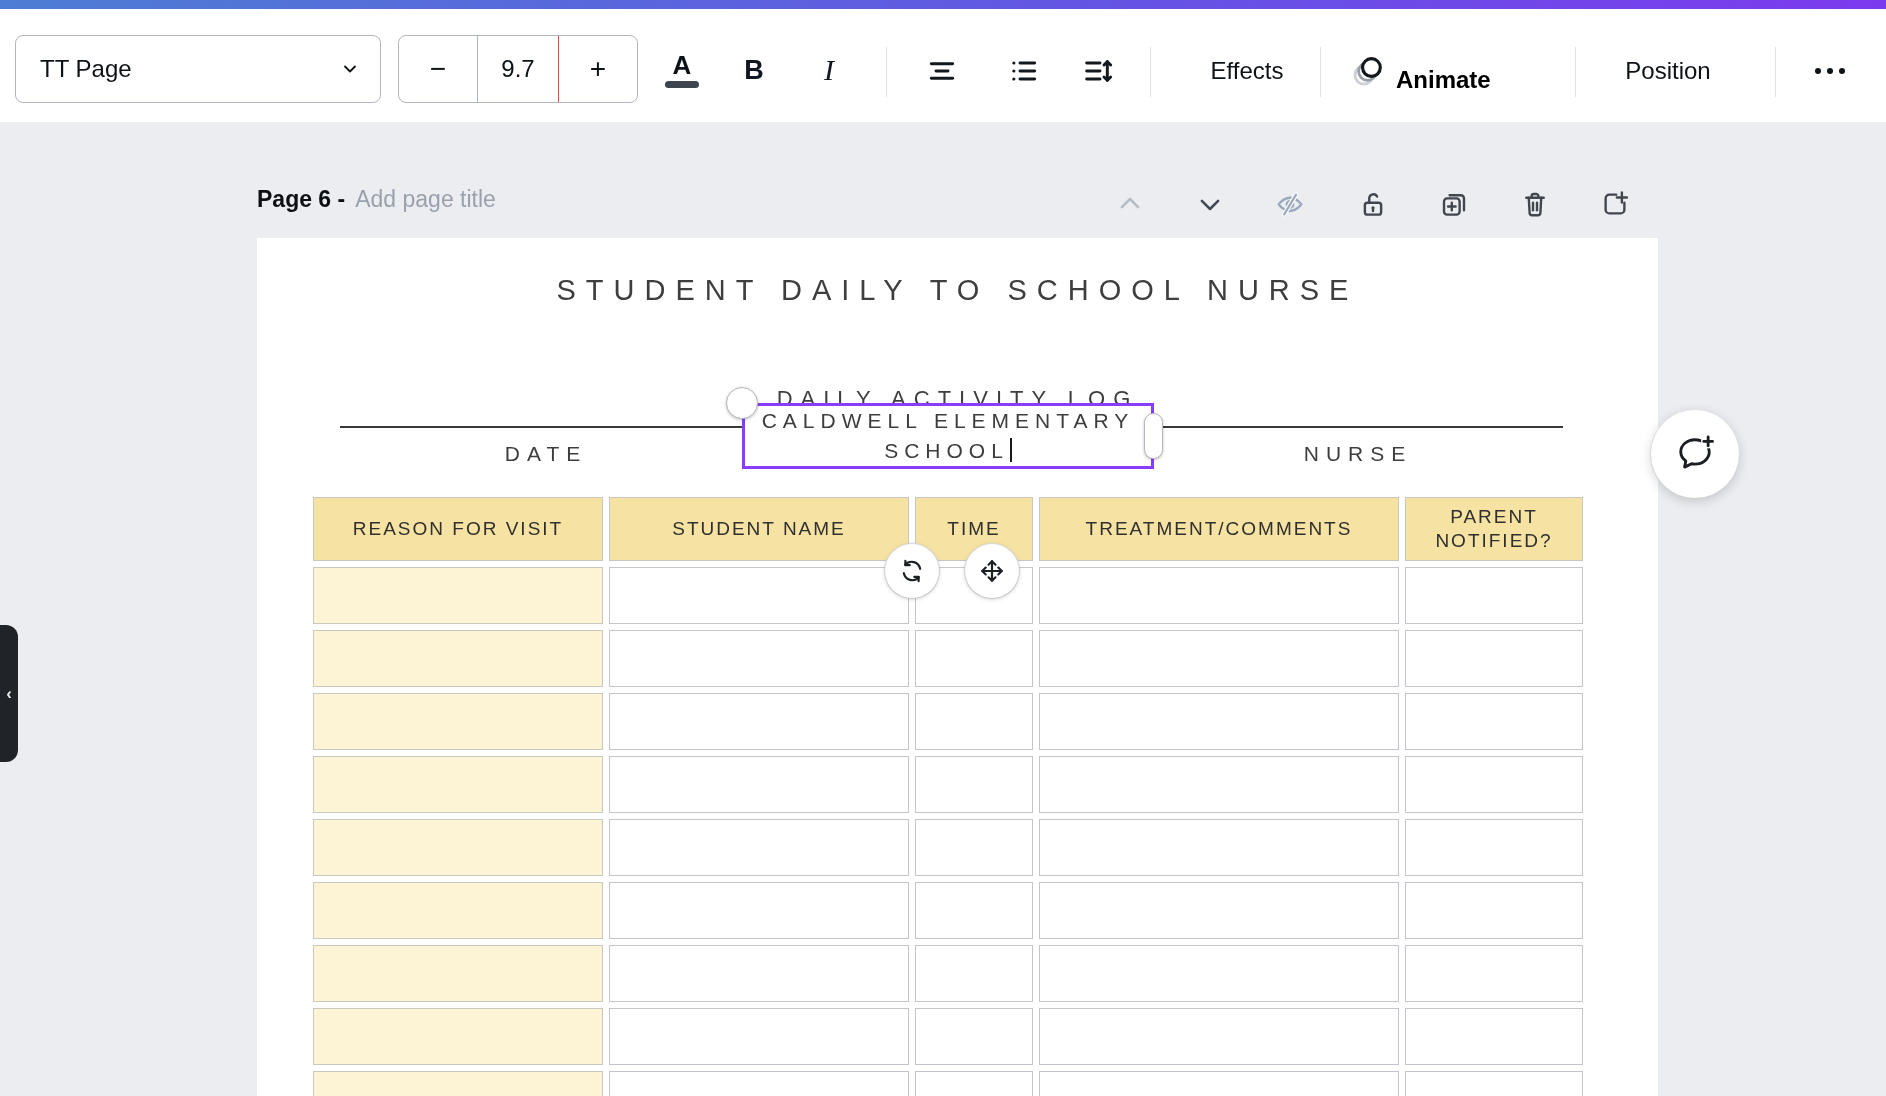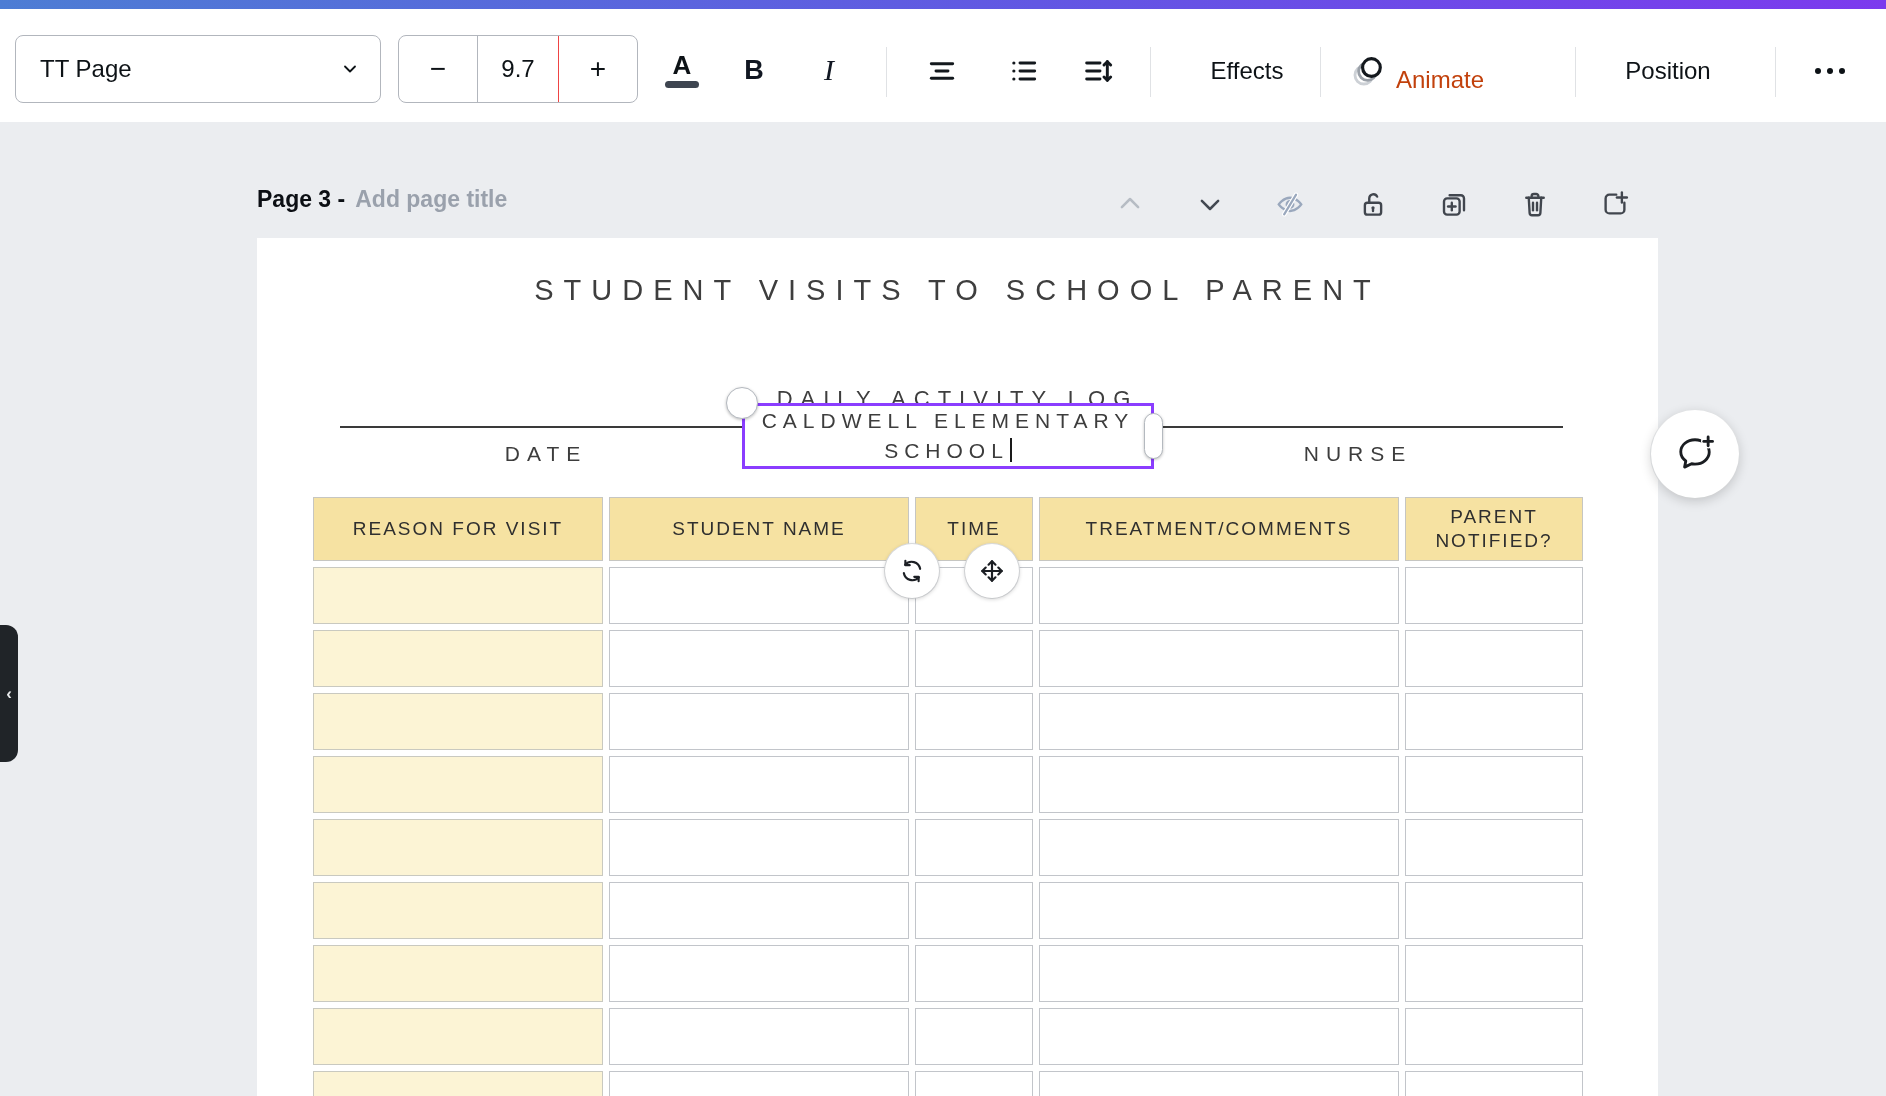--- a/index.html
+++ b/index.html
@@ -29,32 +29,32 @@
   .color-btn { left:656px; top:32px; width:52px; height:58px; }
   .color-btn .a { font-size:26px; font-weight:600; color:#0d1216; line-height:26px; }
   .color-btn .swatch { width:34px; height:7px; background:#3e4550; border-radius:3.5px; margin-top:3px; }
   .bold-btn { left:728px; top:32px; width:52px; height:58px; font-size:27px; font-weight:800; color:#111722; }
   .italic-btn { left:803px; top:32px; width:52px; height:58px;
     font-family:"Liberation Serif", serif; font-style:italic; font-size:30px; color:#111722; }
   .tb-divider { top:38px; width:1px; height:50px; background:#e0e2e5; }
   .tb-svgbtn { width:38px; height:38px; top:43px; }
   .tb-label { top:48px; font-size:24px; font-weight:500; color:#0d1216; text-align:center; cursor:pointer; }
   .animate-group { left:1348px; top:40px; height:44px; display:flex; align-items:center; gap:10px; cursor:pointer; }
-  .animate-group .tb-text { font-size:24px; font-weight:400; color:#c2410c;margin-top:18px; }
+  .animate-group .tb-text { font-size:24px; font-weight:700; color:#000000;margin-top:18px; }
   .dots { left:1806px; top:43px; width:48px; height:38px; display:flex; align-items:center;
     justify-content:center; gap:6px; cursor:pointer; }
   .dots i { width:6px; height:6px; border-radius:50%; background:#0d1216; }
 
   
   .workspace { position:absolute; left:0; top:122px; width:1886px; height:974px; background:#ebedf0; }
 
   
   .page-bar-label { position:absolute; left:257px; top:64px; display:flex; gap:10px; align-items:baseline; cursor:text; }
   .page-num { font-size:23px; font-weight:700; color:#0c0f14; }
-  .page-title-ph { font-size:23px; font-weight:700; color:#9aa1ac; }
+  .page-title-ph { font-size:23px; font-weight:400; color:#9aa1ac; }
   .pb-icon { position:absolute; top:67px; width:30px; height:30px; cursor:pointer; }
 
   
   .page { position:absolute; left:257px; top:116px; width:1401px; height:858px; background:#ffffff; overflow:hidden; }
   .doc-title { position:absolute; left:0; top:36px; width:100%; text-align:center;
     font-size:29px; letter-spacing:10px; color:#3e3e3e; font-weight:400; }
   .doc-subtitle { position:absolute; left:0; top:102px; width:100%; text-align:center;
     font-size:22px; letter-spacing:8px; color:#3e3e3e;margin-top:46px; }
   .doc-line { position:absolute; left:83px; top:188px; width:1223px; height:2px; background:#3a3a3a; z-index:1; }
   .doc-field-label { position:absolute; top:204px; width:200px; text-align:center;
@@ -187,21 +187,21 @@
     <div class="tb-abs dots">
       <i></i>
         <i></i>
         <i></i>
     </div>
   </div>
 
   <div class="workspace">
 
     <div class="page-bar-label">
-      <span class="page-num">Page 3 -</span>
+      <span class="page-num">Page 6 -</span>
       <span class="page-title-ph">Add page title</span>
     </div>
 
     <div class="pb-icon" style="left:1115px">
       <svg width="30" height="30" viewBox="0 0 24 24" fill="none" stroke="#b6bcc4" stroke-width="2" stroke-linecap="round" stroke-linejoin="round">
           <path d="M5.5 14.5L12 8l6.5 6.5"></path>
         </svg>
     </div>
     <div class="pb-icon" style="left:1195px">
       <svg width="30" height="30" viewBox="0 0 24 24" fill="none" stroke="#434952" stroke-width="2" stroke-linecap="round" stroke-linejoin="round">
@@ -243,21 +243,21 @@
     </div>
     <div class="pb-icon" style="left:1600px">
       <svg width="30" height="30" viewBox="0 0 24 24" fill="none" stroke="#41464e" stroke-width="1.9" stroke-linecap="round" stroke-linejoin="round">
         <path d="M13 4.5H7.5A3 3 0 0 0 4.5 7.5v9a3 3 0 0 0 3 3h9a3 3 0 0 0 3-3V11"></path>
         <path d="M17.5 2.8v8"></path>
           <path d="M13.5 6.8h8"></path>
       </svg>
     </div>
 
     <div class="page">
-      <div class="doc-title">STUDENT VISITS TO SCHOOL PARENT</div>
+      <div class="doc-title">STUDENT DAILY TO SCHOOL NURSE</div>
       <div class="doc-subtitle">DAILY ACTIVITY LOG</div>
       <div class="doc-line"></div>
       <div class="doc-field-label lbl-date">DATE</div>
       <div class="doc-field-label lbl-nurse">NURSE</div>
 
       <div class="sel-box">
         <span class="line">CALDWELL ELEMENTARY</span>
         <span class="line"><span>SCHOOL</span><span class="caret"></span></span>
         <div class="handle-circle"></div>
         <div class="handle-pill"></div>

